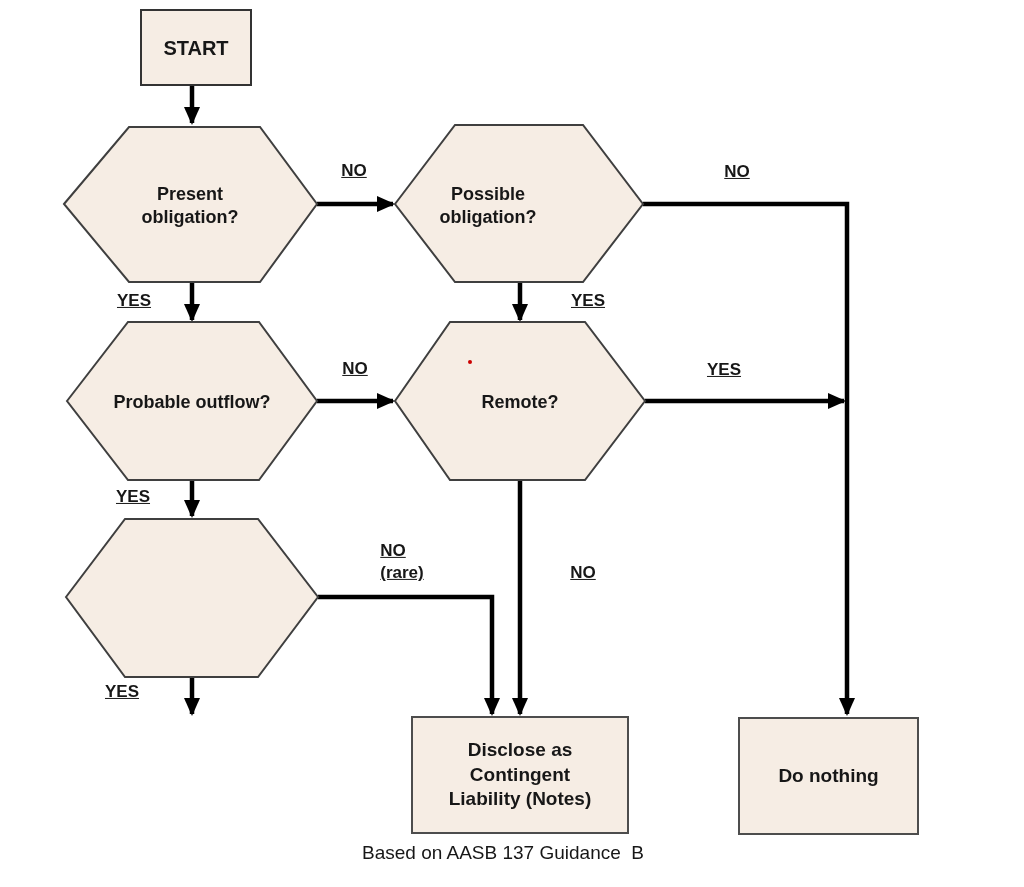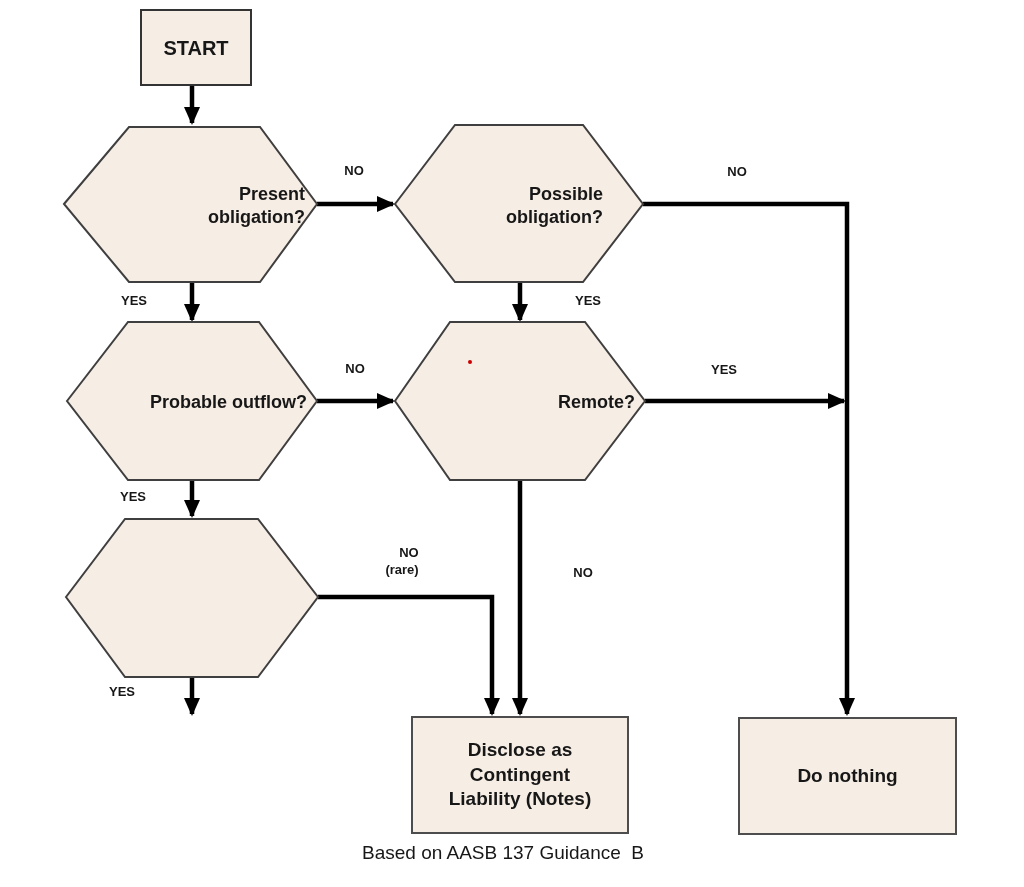--- a/index.html
+++ b/index.html
@@ -29,21 +29,21 @@
   .flow {
     fill: none;
     stroke: #000000;
     stroke-width: 4.5;
     stroke-linejoin: miter;
     stroke-linecap: butt;
   }
   .node-label {
     position: absolute;
     transform: translate(-50%, -50%);
-    text-align: right;
+    text-align: center;
     font-weight: bold;
     font-size: 18px;
     line-height: 1.25;
     white-space: pre-line;
     width: 230px;
     pointer-events: none;
   }
   .rect-node {
     position: absolute;
     background: #f6ede4;
@@ -58,25 +58,26 @@
     line-height: 1.3;
     white-space: pre-line;
   }
   .rect-node.start {
     font-size: 20px;
     border-color: #333333;
   }
   .edge-label {
     position: absolute;
     transform: translate(-50%, -50%);
-    text-align: right;
+    text-align: left;
     font-weight: bold;
-    font-size: 13px;
+    font-size: 17px;
     line-height: 1.3;
     white-space: pre-line;
+    text-decoration: underline;
   }
   .caption {
     position: absolute;
     transform: translate(-50%, -50%);
     font-weight: normal;
     font-size: 19px;
     white-space: pre;
   }
   .red-dot {
     position: absolute;
@@ -119,21 +120,21 @@
     <polygon class="hex" points="66,597 125,519 258,519 318,597 258,677 125,677"></polygon>
   </svg>
 
   <div class="rect-node start" style="left:140px; top:9px; width:112px; height:77px;">START</div>
 
 
   <div class="rect-node" style="left:411px; top:716px; width:218px; height:118px;text-align:center;">Disclose as
 Contingent
 Liability (Notes)</div>
 
-  <div class="rect-node" style="left:738px; top:717px; width:219px; height:118px;">Do nothing</div>
+  <div class="rect-node" style="left:738px; top:717px; width:181px; height:118px;">Do nothing</div>
 
   <div class="node-label" style="left:190px; top:205px;">Present
 obligation?</div>
 
   <div class="node-label" style="left:488px; top:205px;">Possible
 obligation?</div>
 
   <div class="node-label" style="left:192px; top:402px;">Probable outflow?</div>
 
   <div class="node-label" style="left:520px; top:402px;">Remote?</div>

